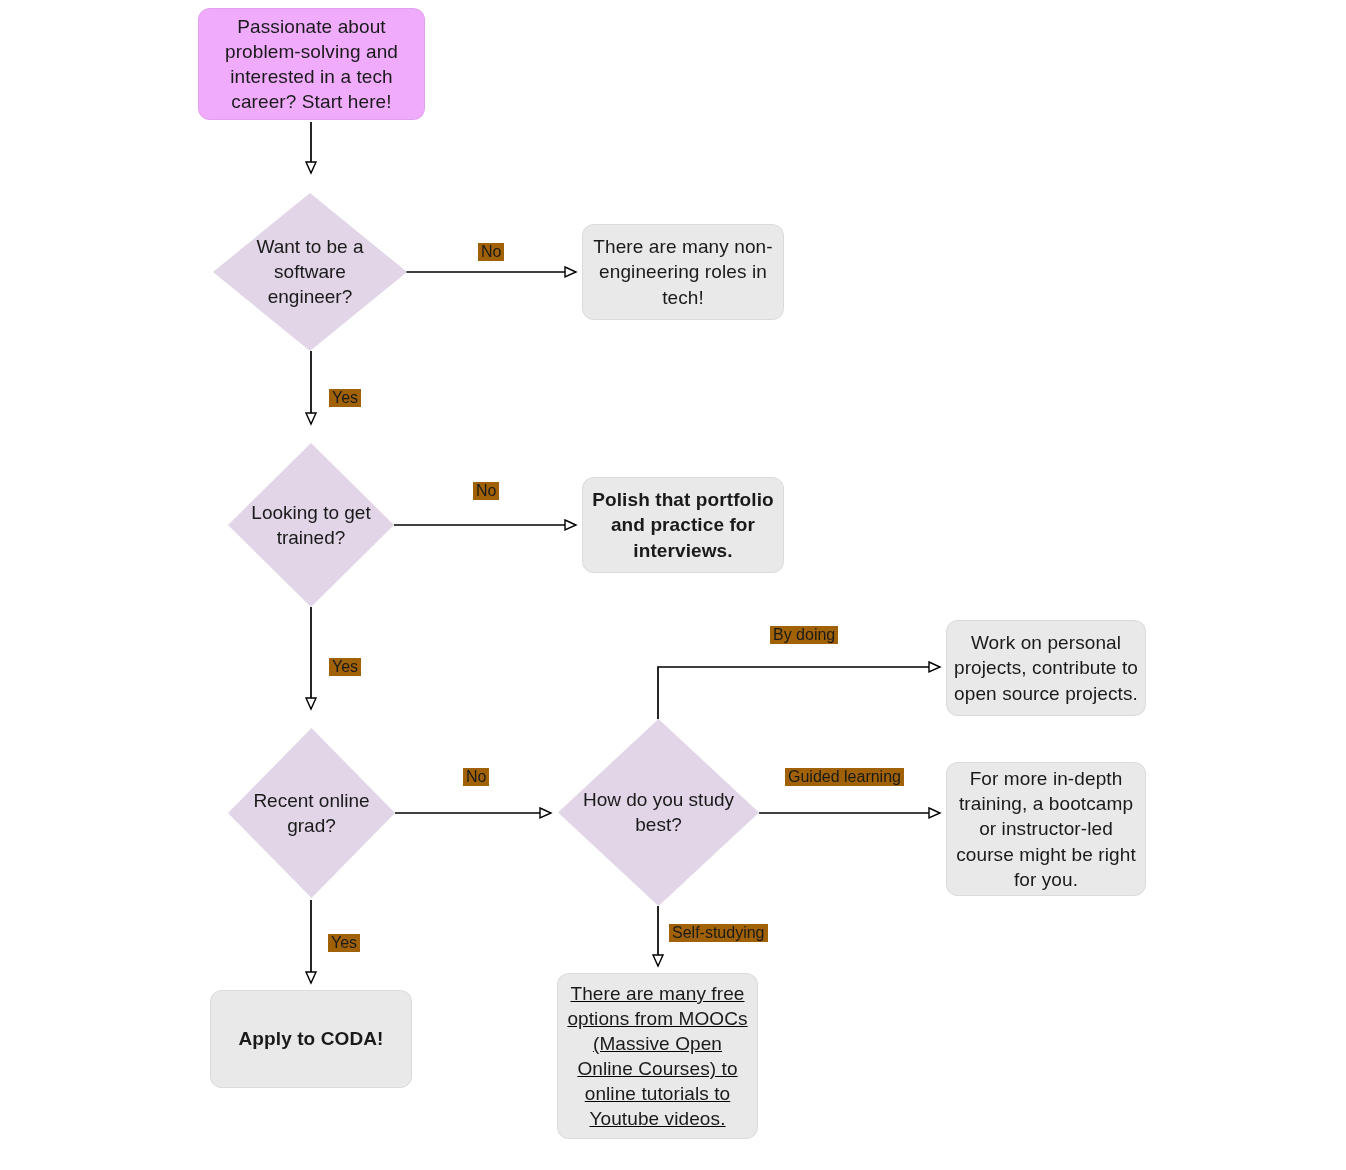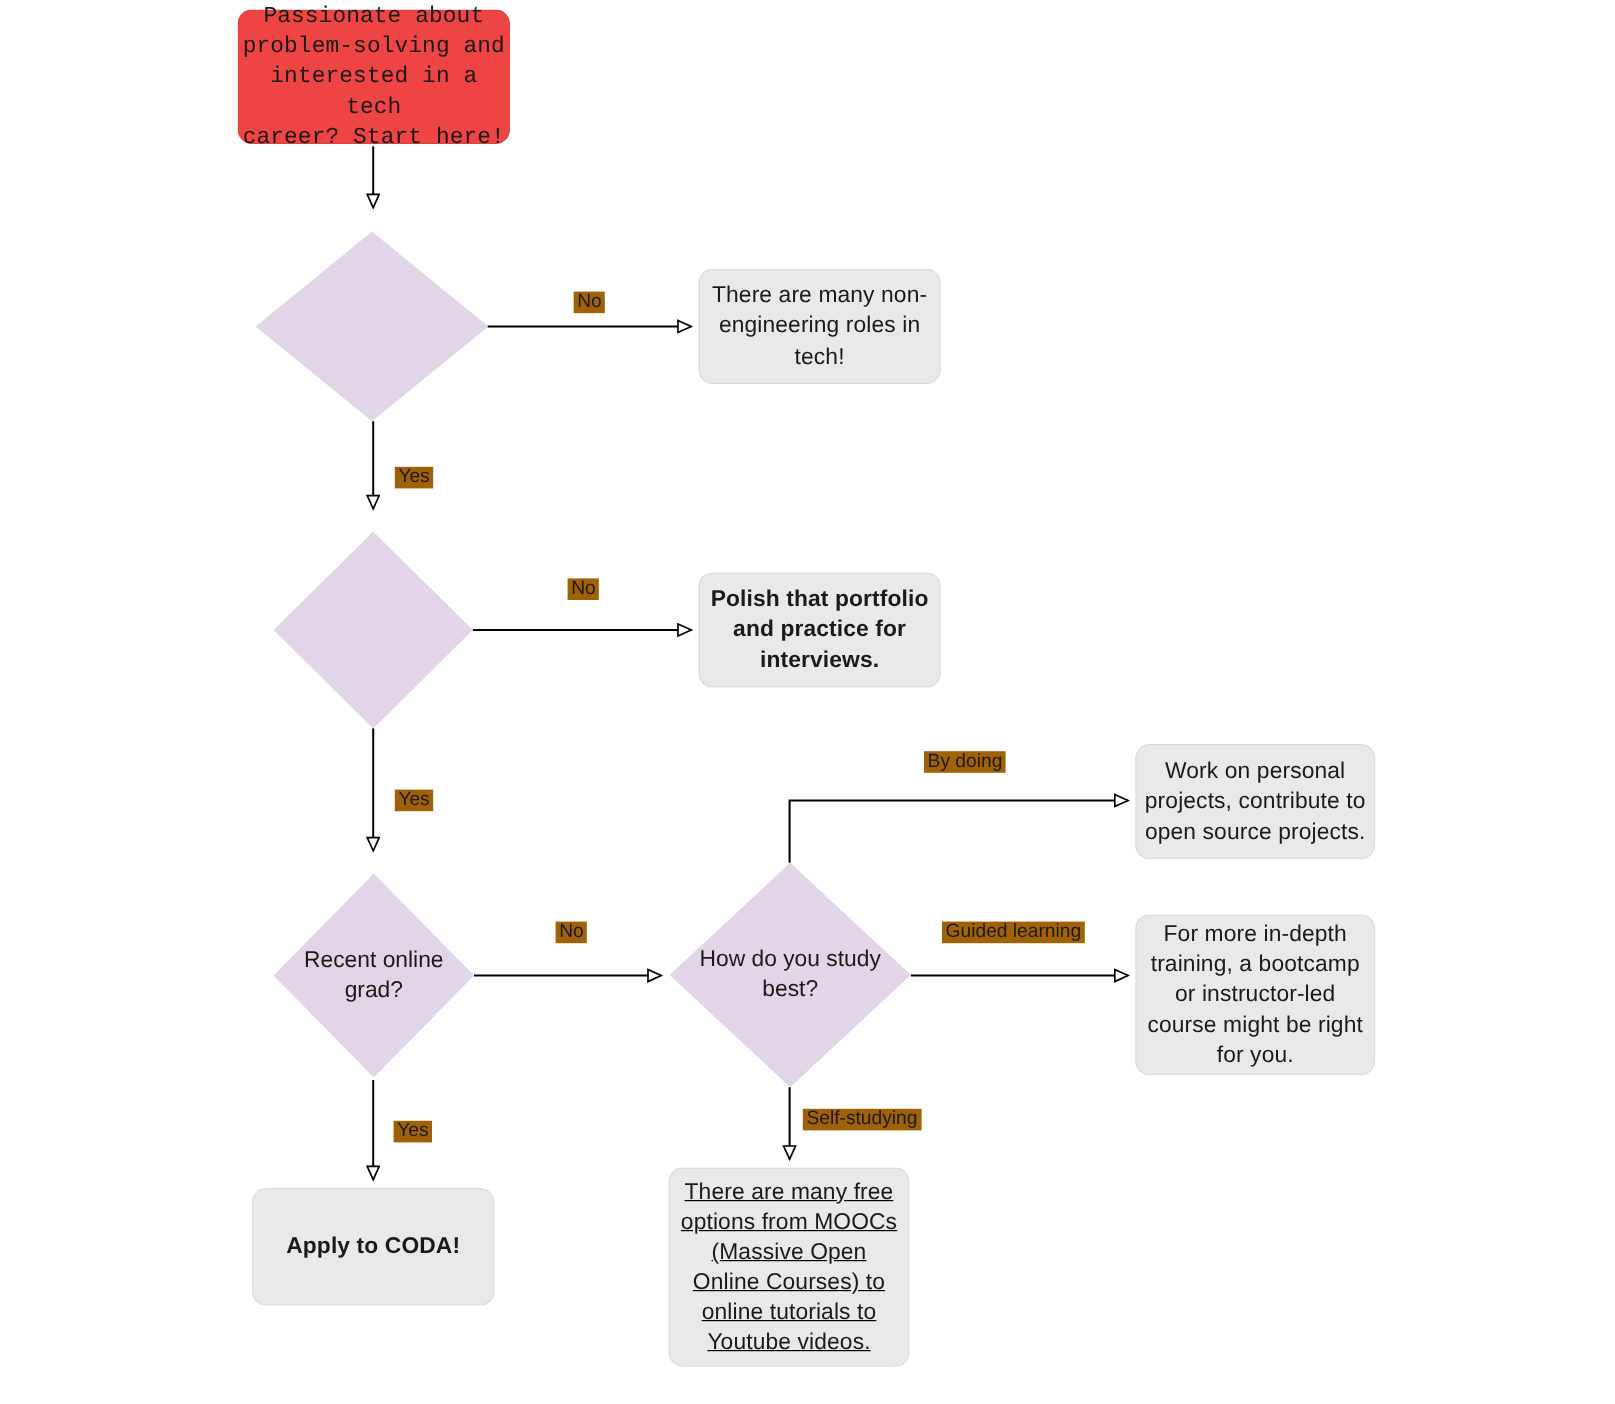--- a/index.html
+++ b/index.html
@@ -40,22 +40,21 @@
     line-height: 1.32;
     color: #1a1a1a;
     font-size: 19px;
     letter-spacing: 0.1px;
   }
   .box {
     border-radius: 12px;
     border: 1px solid rgba(0,0,0,0.06);
   }
   .box-start {
-    background: #ef4444;
-    font-family: Liberation Mono, monospace;
+    background: #f0abfc;
   }
   .box-gray {
     background: #e9e9e9;
   }
   .diamond-wrap {
     position: absolute;
   }
   .diamond-shape {
     position: absolute;
     left: 0; top: 0;
@@ -129,32 +128,37 @@
     <span class="txt">Passionate about
 problem-solving and
 interested in a tech
 career? Start here!</span>
   </div>
 
   <div class="diamond-wrap" style="left:213px; top:193px; width:194px; height:158px;">
     <svg class="diamond-shape" viewBox="0 0 194 158" preserveAspectRatio="none" xmlns="http://www.w3.org/2000/svg">
       <polygon points="97,0 194,79 97,158 0,79" fill="#e1d5e7"></polygon>
     </svg>
+    <span class="diamond-label" style="top:79px;">Want to be a
+software
+engineer?</span>
   </div>
 
   <div class="node box box-gray" style="left:582px; top:224px; width:202px; height:96px;">
     <span class="txt">There are many non-
 engineering roles in
 tech!</span>
   </div>
 
   <div class="diamond-wrap" style="left:228px; top:443px; width:166px; height:164px;">
     <svg class="diamond-shape" viewBox="0 0 166 164" preserveAspectRatio="none" xmlns="http://www.w3.org/2000/svg">
       <polygon points="83,0 166,82 83,164 0,82" fill="#e1d5e7"></polygon>
     </svg>
+    <span class="diamond-label" style="top:82px; width:186px; left:-10px;">Looking to get
+trained?</span>
   </div>
 
   <div class="node box box-gray" style="left:582px; top:477px; width:202px; height:96px;font-weight:bold;">
     <span class="txt">Polish that portfolio
 and practice for
 interviews.</span>
   </div>
 
   <div class="diamond-wrap" style="left:228px; top:728px; width:167px; height:170px;">
     <svg class="diamond-shape" viewBox="0 0 167 170" preserveAspectRatio="none" xmlns="http://www.w3.org/2000/svg">

